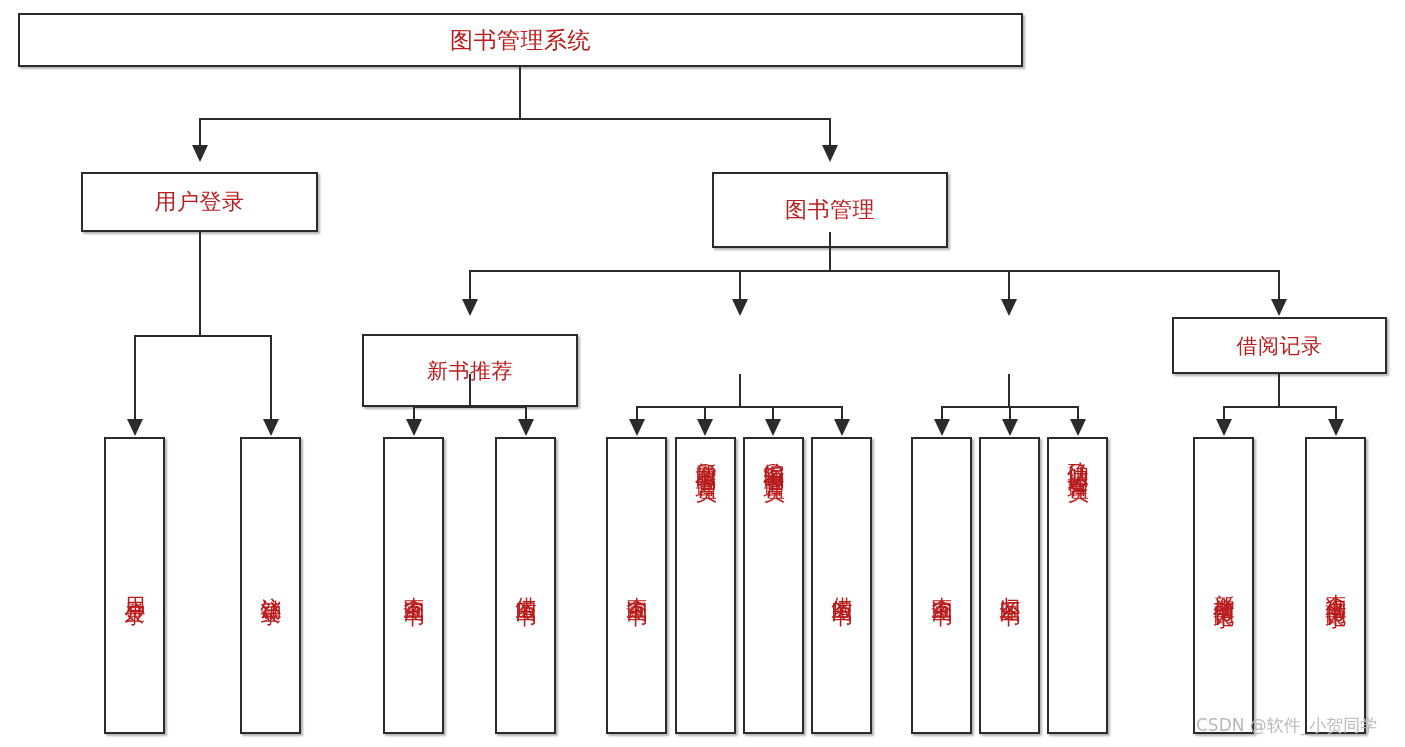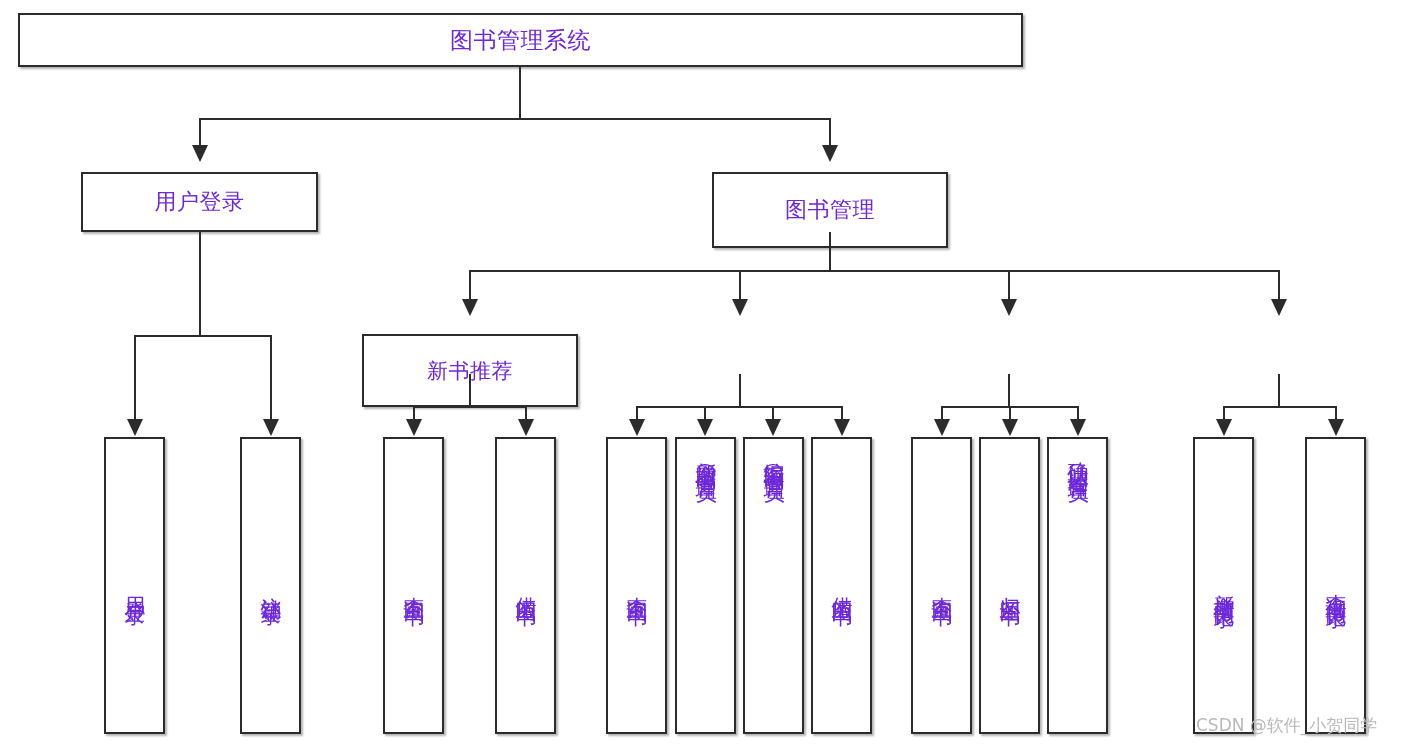--- a/index.html
+++ b/index.html
@@ -23,21 +23,21 @@
     position: absolute;
     box-sizing: border-box;
     background: #ffffff;
     border: 2px solid #2b2b2b;
     box-shadow: 2px 2px 2px rgba(0,0,0,0.30);
     display: flex;
     align-items: center;
     justify-content: center;
   }
   .node .label {
-    color: #6d28d9;
+    color: #b91c1c;
     letter-spacing: 0.5px;
     white-space: nowrap;
   }
   .node.root .label   { font-size: 23px; }
   .node.level2 .label { font-size: 22px; }
   .node.level3 .label { font-size: 21px; }
 
   
   .node.leaf {
     align-items: flex-start;
@@ -122,20 +122,23 @@
   <div class="vline" style="left:739px; top:270px; height:30px;"></div>
   <div class="arrow" style="left:732px; top:299px;"></div>
   <div class="vline" style="left:1008px; top:270px; height:30px;"></div>
   <div class="arrow" style="left:1001px; top:299px;"></div>
   <div class="vline" style="left:1278px; top:270px; height:30px;"></div>
   <div class="arrow" style="left:1271px; top:299px;"></div>
 
   <div class="node level3" style="left:362px; top:334px; width:216px; height:73px;">
     <span class="label">新书推荐</span>
   </div>
+  <div class="node level3" style="left:1172px; top:317px; width:215px; height:57px;">
+    <span class="label">借阅记录</span>
+  </div>
 
   <div class="vline" style="left:469px; top:374px; height:34px;"></div>
   <div class="hline" style="left:413px; top:406px; width:114px;"></div>
   <div class="vline" style="left:413px; top:406px; height:14px;"></div>
   <div class="arrow" style="left:406px; top:419px;"></div>
   <div class="vline" style="left:525px; top:406px; height:14px;"></div>
   <div class="arrow" style="left:518px; top:419px;"></div>
 
   <div class="vline" style="left:739px; top:374px; height:34px;"></div>
   <div class="hline" style="left:636px; top:406px; width:207px;"></div>

